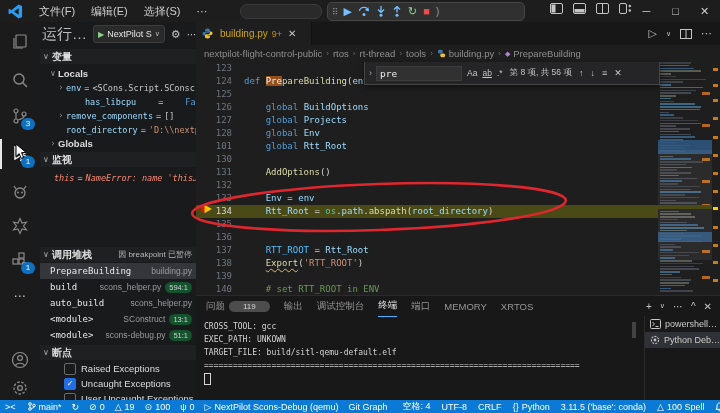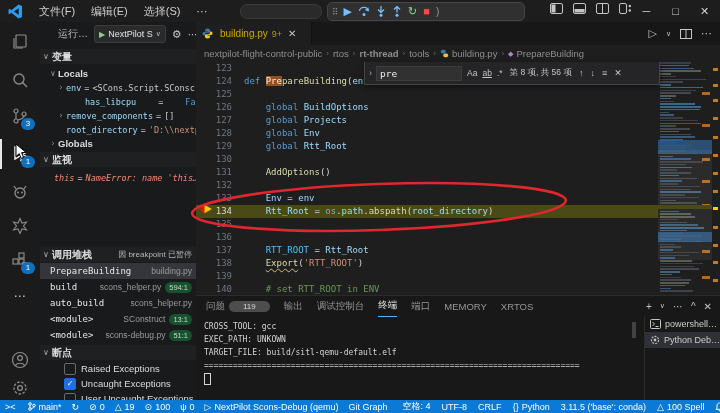--- a/index.html
+++ b/index.html
@@ -29,21 +29,21 @@
   .act{position:absolute;left:8px;width:24px;height:24px;display:flex;align-items:center;justify-content:center}
   .act svg{opacity:.62}
   .act.active svg{opacity:1}
   .act-ind{position:absolute;left:0;width:2px;height:30px;background:#e7e7e7}
   .badge{position:absolute;min-width:12px;height:12px;border-radius:7px;background:#0e70c0;color:#fff;
          font-size:8px;line-height:12px;text-align:center;padding:0 1px}
 
   
   #sidebar{left:40px;top:22px;width:156px;height:378px;background:#191a1c;border-right:1px solid #2a2a2b;overflow:hidden}
   #sb-head{position:absolute;left:0;top:0;width:156px;height:24px;display:flex;align-items:center}
-  #sb-title{margin-left:18px;font-size:10px;color:#bbbbbb;white-space:nowrap}
+  #sb-title{margin-left:2px;font-size:15px;color:#bbbbbb;white-space:nowrap}
   #cfg-btn{margin-left:6px;height:16px;background:#2a2a2b;border:1px solid #3c3c3d;border-radius:3px;
            display:flex;align-items:center;gap:3px;padding:0 4px;max-width:76px}
   #cfg-play{color:#89d185;font-size:8px}
   #cfg-label{font-size:9px;color:#e5e5e5;white-space:nowrap;overflow:hidden;max-width:52px}
   #cfg-caret{font-size:7px;color:#bbb}
   .sb-gear{margin-left:6px;font-size:11px;color:#c5c5c5}
   .sb-more{margin-left:6px;color:#c5c5c5;font-size:10px}
   .sect-head{position:absolute;left:0;width:156px;height:15px;display:flex;align-items:center;font-weight:bold;
              font-size:10px;color:#dddddd;background:#1f2022}
   .sect-head .chev{width:12px;text-align:center;font-size:8px;color:#aaa;font-weight:normal}
@@ -412,21 +412,21 @@
 </div>
 <div class="abs" id="breadcrumbs">
     <span style="display: inline-flex; align-items: center;">
       <span>nextpilot-flight-control-public</span>
     </span>
     <span class="bc-sep">›</span>
     <span style="display: inline-flex; align-items: center;">
       <span>rtos</span>
     </span>
     <span class="bc-sep">›</span>
-    <span style="display: inline-flex; align-items: center; font-weight: bold;">
+    <span style="display: inline-flex; align-items: center;">
       <span>rt-thread</span>
     </span>
     <span class="bc-sep">›</span>
     <span style="display: inline-flex; align-items: center;">
       <span>tools</span>
     </span>
     <span class="bc-sep">›</span>
     <span style="display: inline-flex; align-items: center;">
       <span class="bc-ico">
         <svg width="9" height="9" viewBox="0 0 11 11">
@@ -443,21 +443,21 @@
     </span>
   </div>
 <div class="abs" id="editor">
     <div id="code-lines">
       <div class="code-row"><span class="gut">123</span><span></span></div>
       <div class="code-row"><span class="gut">124</span><span><span class="tk-kw">def </span><span class="tk-fn tk-match">Pre</span><span class="tk-fn">pareBuilding</span><span class="tk-pl">(</span><span class="tk-var">env</span><span class="tk-pl">):</span></span></div>
       <div class="code-row"><span class="gut">125</span><span></span></div>
       <div class="code-row"><span class="gut">126</span><span><span class="tk-pl">    </span><span class="tk-kw">global </span><span class="tk-var">BuildOptions</span></span></div>
       <div class="code-row"><span class="gut">127</span><span><span class="tk-pl">    </span><span class="tk-kw">global </span><span class="tk-var">Projects</span></span></div>
       <div class="code-row"><span class="gut">128</span><span><span class="tk-pl">    </span><span class="tk-kw">global </span><span class="tk-var">Env</span></span></div>
-      <div class="code-row"><span class="gut">129</span><span><span class="tk-pl">    </span><span class="tk-kw">global </span><span class="tk-var">Rtt_Root</span></span></div>
+      <div class="code-row"><span class="gut">101</span><span><span class="tk-pl">    </span><span class="tk-kw">global </span><span class="tk-var">Rtt_Root</span></span></div>
       <div class="code-row"><span class="gut">130</span><span></span></div>
       <div class="code-row"><span class="gut">131</span><span><span class="tk-pl">    </span><span class="tk-fn">AddOptions</span><span class="tk-pl">()</span></span></div>
       <div class="code-row"><span class="gut">132</span><span></span></div>
       <div class="code-row"><span class="gut">133</span><span><span class="tk-pl">    </span><span class="tk-var">Env</span><span class="tk-pl"> = </span><span class="tk-var">env</span></span></div>
       <div class="code-row cur"><span class="gut">134</span><span><span class="tk-pl">    </span><span class="tk-var">Rtt_Root</span><span class="tk-pl"> = </span><span class="tk-mod">os</span><span class="tk-pl">.</span><span class="tk-var">path</span><span class="tk-pl">.</span><span class="tk-fn">abspath</span><span class="tk-pl">(</span><span class="tk-var">root_directory</span><span class="tk-pl">)</span></span></div>
       <div class="code-row"><span class="gut">135</span><span></span></div>
       <div class="code-row"><span class="gut">136</span><span><span class="tk-pl">    </span></span></div>
       <div class="code-row"><span class="gut">137</span><span><span class="tk-pl">    </span><span class="tk-const">RTT_ROOT</span><span class="tk-pl"> = </span><span class="tk-var">Rtt_Root</span></span></div>
       <div class="code-row"><span class="gut">138</span><span><span class="tk-pl">    </span><span class="tk-fn tk-sq">Export</span><span class="tk-pl">(</span><span class="tk-str">'RTT_ROOT'</span><span class="tk-pl">)</span></span></div>
       <div class="code-row"><span class="gut">139</span><span></span></div>

